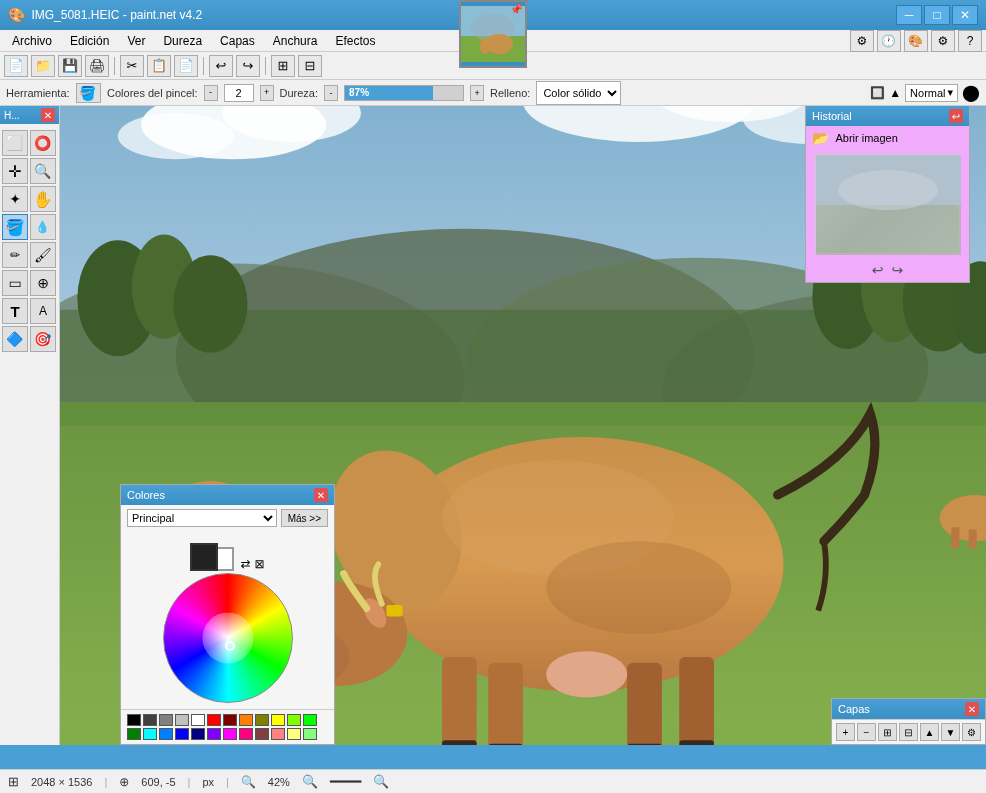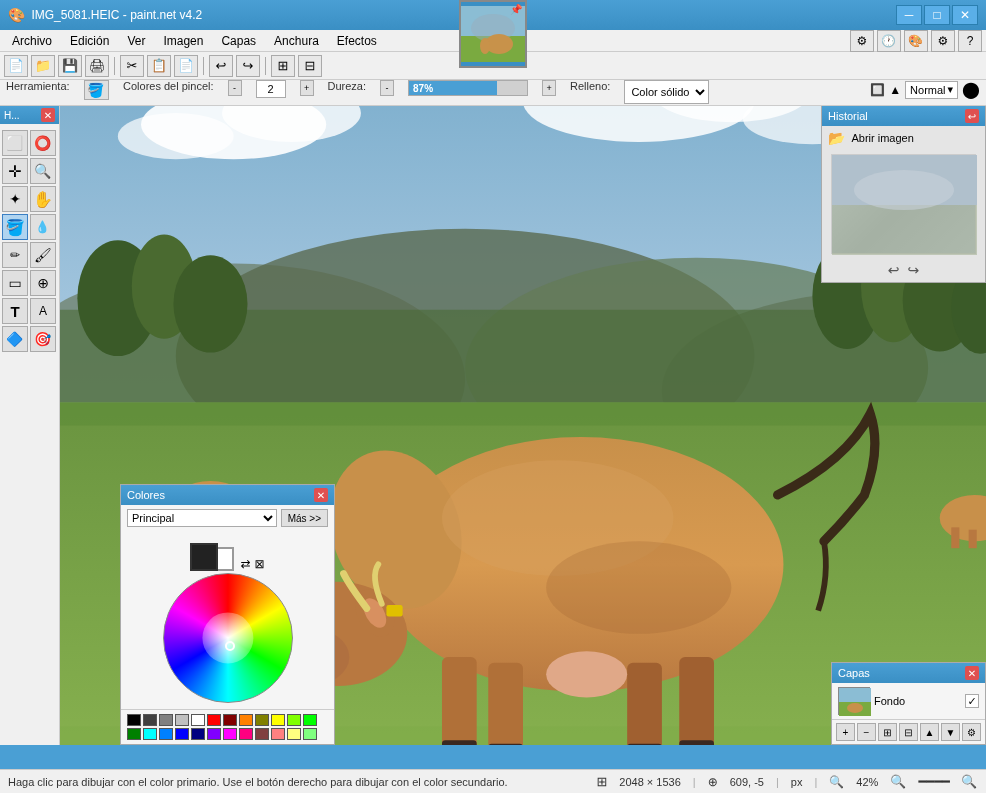--- a/index.html
+++ b/index.html
@@ -81,24 +81,24 @@
       width: 1px; height: 18px;
       background: #aaa;
       margin: 0 2px;
     }
 
     
     .options-bar {
       background: #f0f0f0;
       height: 26px;
       display: flex;
-      align-items: flex-start;
+      align-items: center;
       padding: 0 6px;
       border-bottom: 1px solid #ccc;
-      gap: 14px;
+      gap: 6px;
       font-size: 11px;
     }
     .options-label { color: #333; white-space: nowrap; }
     .options-input {
       width: 30px; height: 18px;
       border: 1px solid #aaa;
       font-size: 11px;
       text-align: center;
       padding: 0 2px;
     }
@@ -177,23 +177,23 @@
       flex: 1;
       background: #808080;
       overflow: hidden;
       position: relative;
     }
 
     
     .history-panel {
       position: absolute;
       top: 0;
-      right: 0;
+      right: 16px;
       width: 165px;
-      background: #e5e5e5;
+      background: #f0abfc;
       border: 1px solid #aaa;
       border-top: none;
     }
     .panel-title {
       background: linear-gradient(to bottom, #4a9fd4, #3a8fc4);
       color: white;
       font-size: 11px;
       padding: 3px 6px;
       display: flex; justify-content: space-between; align-items: center;
     }
@@ -428,21 +428,21 @@
       <button class="title-bar-btn">─</button>
       <button class="title-bar-btn">□</button>
       <button class="title-bar-btn close">✕</button>
     </div>
   </div>
 
   <div class="menu-bar">
     <div class="menu-item">Archivo</div>
     <div class="menu-item">Edición</div>
     <div class="menu-item">Ver</div>
-    <div class="menu-item">Imagen</div>
+    <div class="menu-item">Dureza</div>
     <div class="menu-item">Capas</div>
     <div class="menu-item">Anchura</div>
     <div class="menu-item">Efectos</div>
 
     <div style="flex:1;display:flex;justify-content:flex-end;gap:3px;">
       <button class="toolbar-btn" style="font-size:12px;">⚙</button>
       <button class="toolbar-btn" style="font-size:12px;">🕐</button>
       <button class="toolbar-btn" style="font-size:12px;">🎨</button>
       <button class="toolbar-btn" style="font-size:12px;">⚙</button>
       <button class="toolbar-btn" style="font-size:12px;">?</button>
@@ -665,33 +665,20 @@
           <button class="history-ctrl-btn">↩</button>
           <button class="history-ctrl-btn">↪</button>
         </div>
       </div>
 
       
       <div class="layers-panel">
         <div class="panel-title">
           <span>Capas</span>
           <button class="panel-close-btn">✕</button>
-        </div>
-        <div class="layer-item">
-          <div class="layer-thumbnail">
-            <svg width="32" height="28" viewBox="0 0 32 28">
-              <rect width="32" height="14" fill="#8bbdd4"></rect>
-              <rect y="14" width="32" height="14" fill="#7aaa40"></rect>
-              <ellipse cx="16" cy="20" rx="8" ry="5" fill="#c8904a"></ellipse>
-            </svg>
-          </div>
-          <span class="layer-name">Fondo</span>
-          <div class="layer-checkbox">
-            <span>✓</span>
-          </div>
         </div>
         <div class="layers-toolbar">
           <button class="layer-tool-btn" title="Añadir capa">+</button>
           <button class="layer-tool-btn" title="Eliminar capa">−</button>
           <button class="layer-tool-btn" title="Duplicar">⊞</button>
           <button class="layer-tool-btn" title="Combinar">⊟</button>
           <button class="layer-tool-btn" title="Subir">▲</button>
           <button class="layer-tool-btn" title="Bajar">▼</button>
           <button class="layer-tool-btn" title="Propiedades">⚙</button>
         </div>
@@ -748,21 +735,20 @@
           <div class="color-swatch" style="background:#ffff80;"></div>
           <div class="color-swatch" style="background:#80ff80;"></div>
         </div>
       </div>
 
     </div>
 
   </div>
 
   <div class="status-bar">
-    <span class="status-text">Haga clic para dibujar con el color primario. Use el botón derecho para dibujar con el color secundario.</span>
     <span style="font-size:13px;">⊞</span>
     <span class="status-size">2048 × 1536</span>
     <span class="status-sep">|</span>
     <span style="font-size:12px;">⊕</span>
     <span class="status-coords">609, -5</span>
     <span class="status-sep">|</span>
     <span class="status-px">px</span>
     <span class="status-sep">|</span>
     <span style="font-size:12px;">🔍</span>
     <span class="status-zoom">42%</span>

